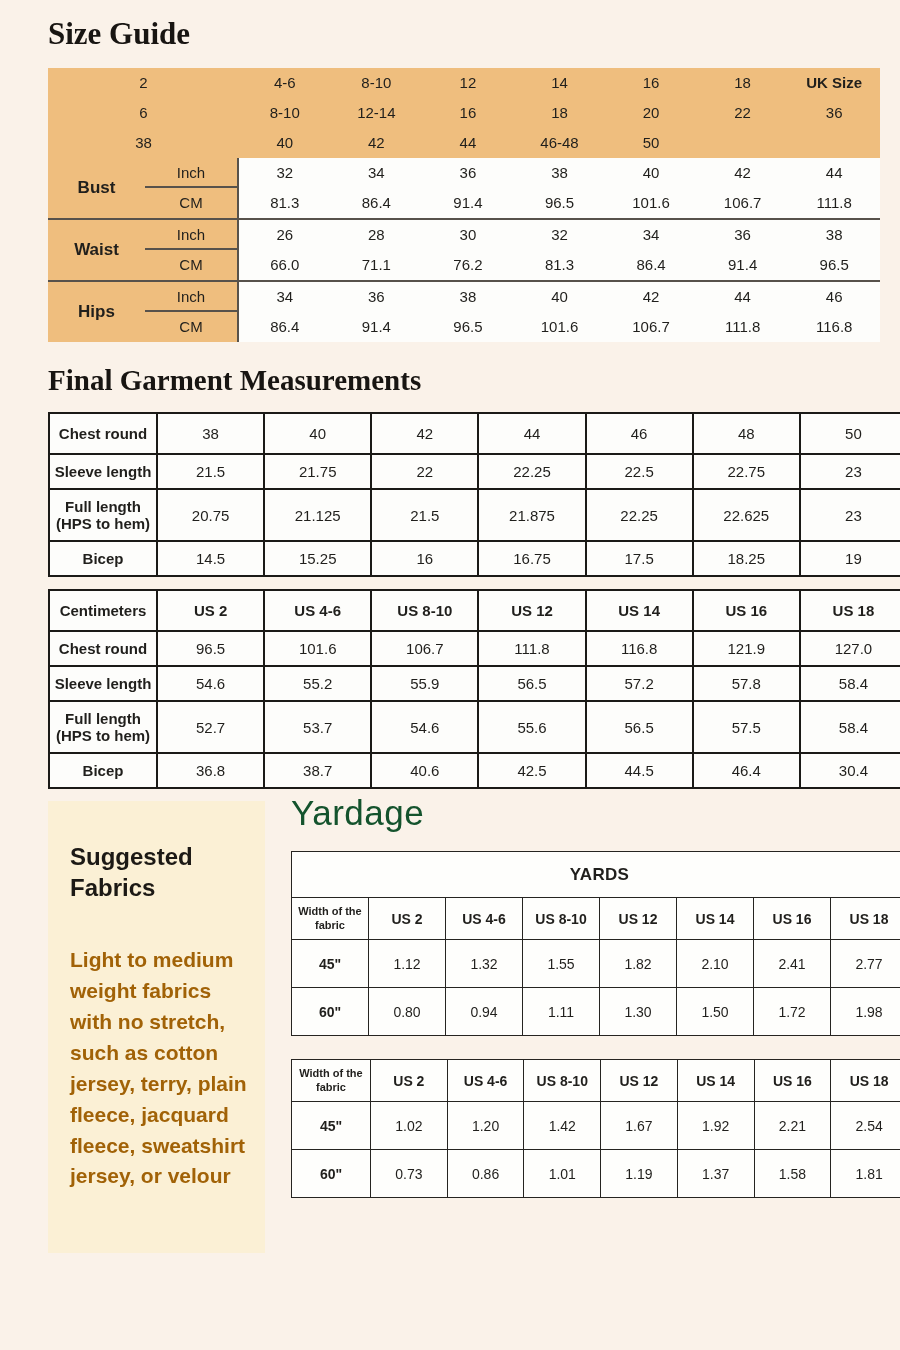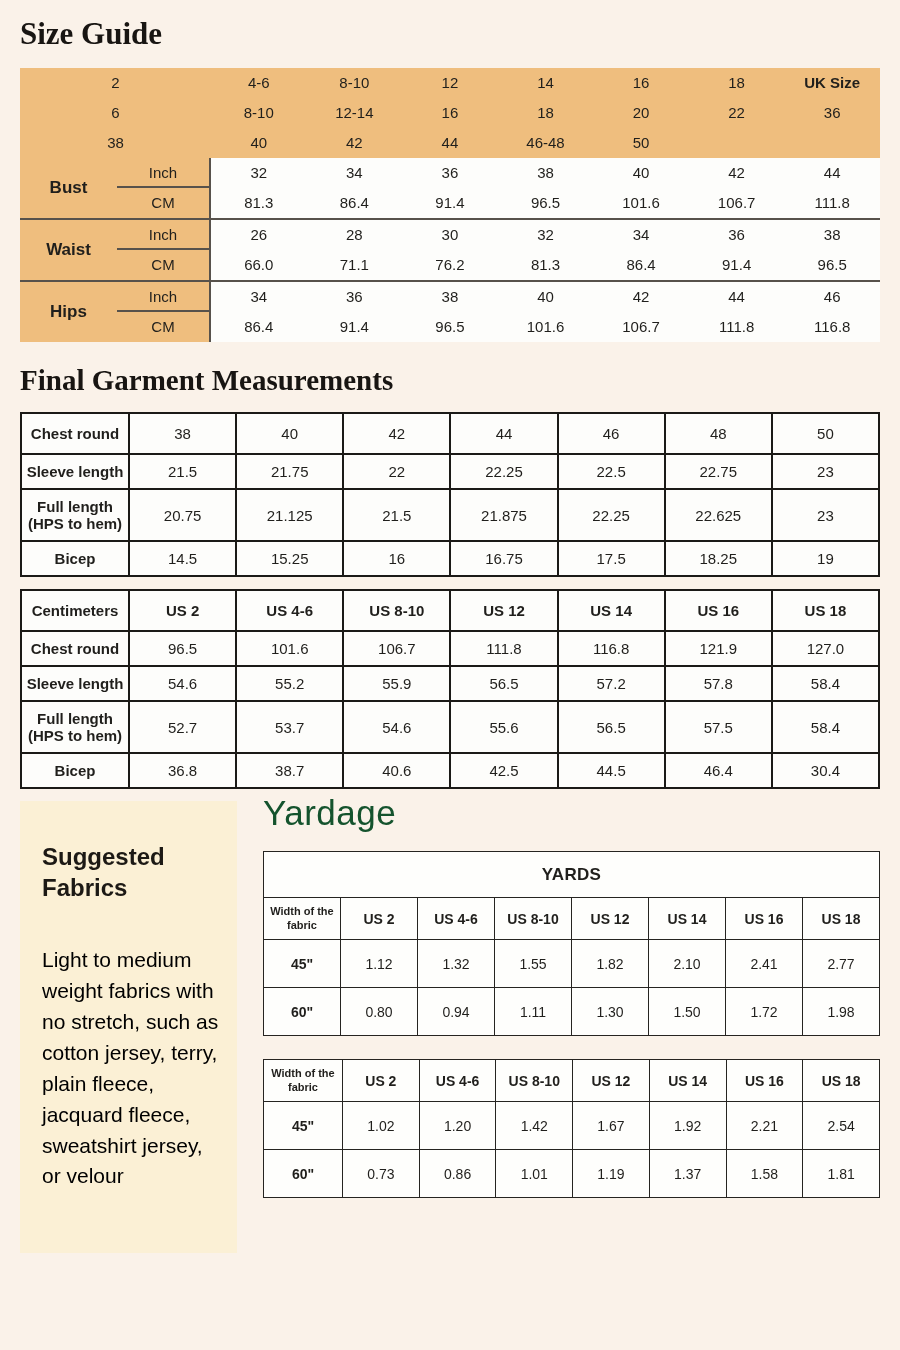--- a/index.html
+++ b/index.html
@@ -4,21 +4,21 @@
 <style>
   * { box-sizing: border-box; margin: 0; padding: 0; }
   html, body { width: 900px; }
   body {
     width: 900px; height: 1350px;
     background: #FAF2E9;
     font-family: "Liberation Sans", sans-serif;
     color: #201F1C;
     overflow: hidden;
   }
-  .page { padding: 0 20px; }
+  .page { padding: 0 20px; margin-left: 28px; }
 
   
   .serif-title {
     font-family: "Liberation Serif", serif;
     font-weight: bold;
     color: #181512;
   }
   h1.serif-title { font-size: 31px; margin: 16px 0 16px; }
   h2.serif-title { font-size: 29px; margin: 22px 0 15px; }
 
@@ -85,21 +85,21 @@
 
   
   .yardage-section { display: flex; margin-top: 12px; }
   .fabrics-panel {
     width: 217px; height: 452px;
     background: #FBF0D5;
     padding: 40px 10px 0 22px;
     flex: none;
   }
   .fabrics-heading { font-size: 24px; font-weight: bold; line-height: 1.3; color: #1C1915; width: 130px; }
-  .fabrics-body { margin-top: 42px; font-size: 21px; line-height: 1.47; color: #000000; }
+  .fabrics-body { margin-top: 42px; font-size: 21px; line-height: 1.47; color: #a16207; font-weight: bold; }
   .yardage-right { margin-left: 26px; }
   .yardage-title { font-size: 35px; font-weight: normal; color: #14532d; margin: -8px 0 18px; letter-spacing: 0.5px; }
   .ytable {
     border-collapse: collapse;
     width: 617px;
     table-layout: fixed;
     background: #FEFEFC;
   }
   .ytable + .ytable { margin-top: 23px; }
   .ytable th, .ytable td {

